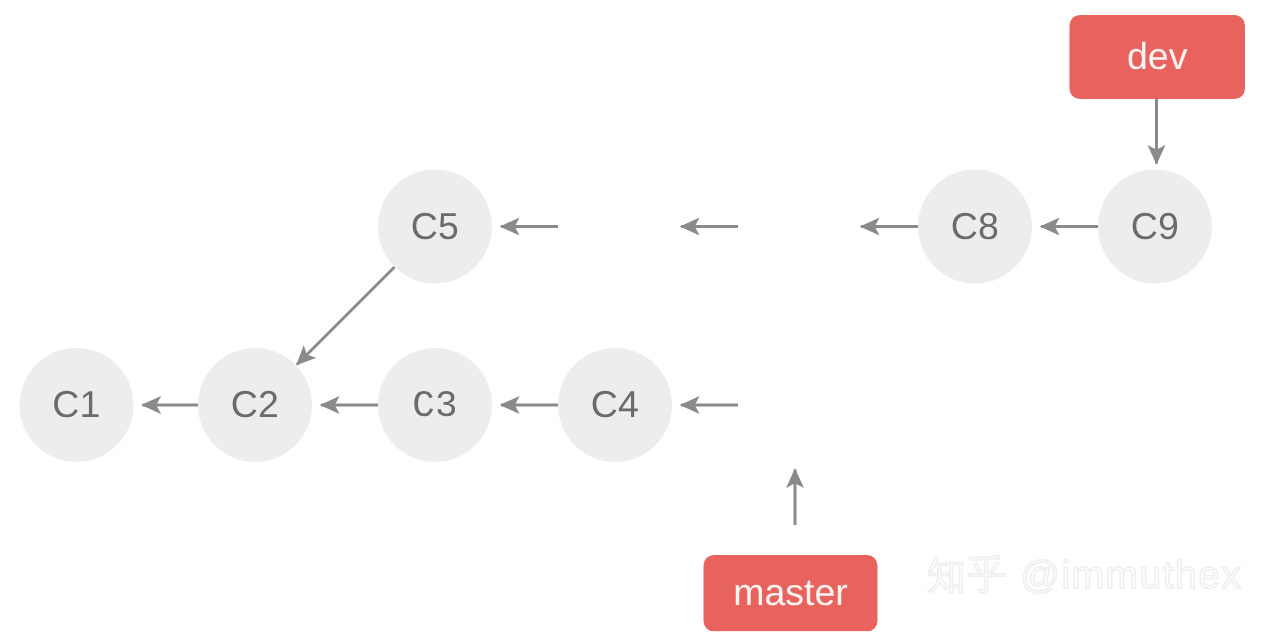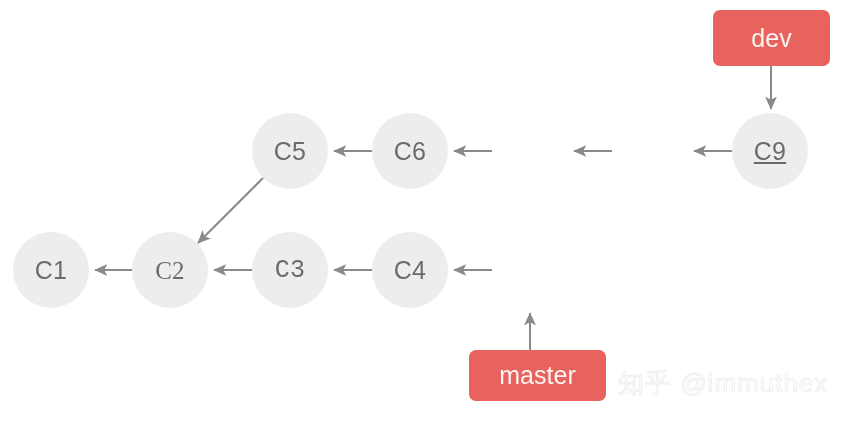--- a/index.html
+++ b/index.html
@@ -94,26 +94,26 @@
     <line x1="372" y1="270" x2="334" y2="270" stroke="#8a8a8a" stroke-width="2" marker-end="url(#arrowhead)"></line>
 
     <line x1="492" y1="270" x2="454" y2="270" stroke="#8a8a8a" stroke-width="2" marker-end="url(#arrowhead)"></line>
 
     <line x1="771" y1="66" x2="771" y2="109" stroke="#8a8a8a" stroke-width="2" marker-end="url(#arrowhead)"></line>
 
     <line x1="530" y1="350" x2="530" y2="313" stroke="#8a8a8a" stroke-width="2" marker-end="url(#arrowhead)"></line>
   </svg>
 
   <div class="commit-node" style="left:252px; top:113px;">C5</div>
-  <div class="commit-node" style="left:372px; top:113px;">C6</div>
-  <div class="commit-node" style="left:732px; top:113px;text-decoration:underline;">C9</div>
+  <div class="commit-node" style="left:612px; top:113px;">C8</div>
+  <div class="commit-node" style="left:732px; top:113px;">C9</div>
 
   <div class="commit-node" style="left:13px; top:232px;">C1</div>
-  <div class="commit-node" style="left:132px; top:232px;font-family:Liberation Serif, serif;">C2</div>
+  <div class="commit-node" style="left:132px; top:232px;">C2</div>
   <div class="commit-node" style="left:252px; top:232px;font-family:Liberation Mono, monospace;">C3</div>
   <div class="commit-node" style="left:372px; top:232px;text-align:center;">C4</div>
 
   <div class="branch-label" style="left:713px; top:10px; width:117px; height:56px;">dev</div>
-  <div class="branch-label" style="left:469px; top:350px; width:137px; height:51px;">master</div>
+  <div class="branch-label" style="left:469px; top:370px; width:116px; height:51px;">master</div>
 
   <div class="watermark">知乎 @immuthex</div>
 
 </div>
 
 </body></html>

